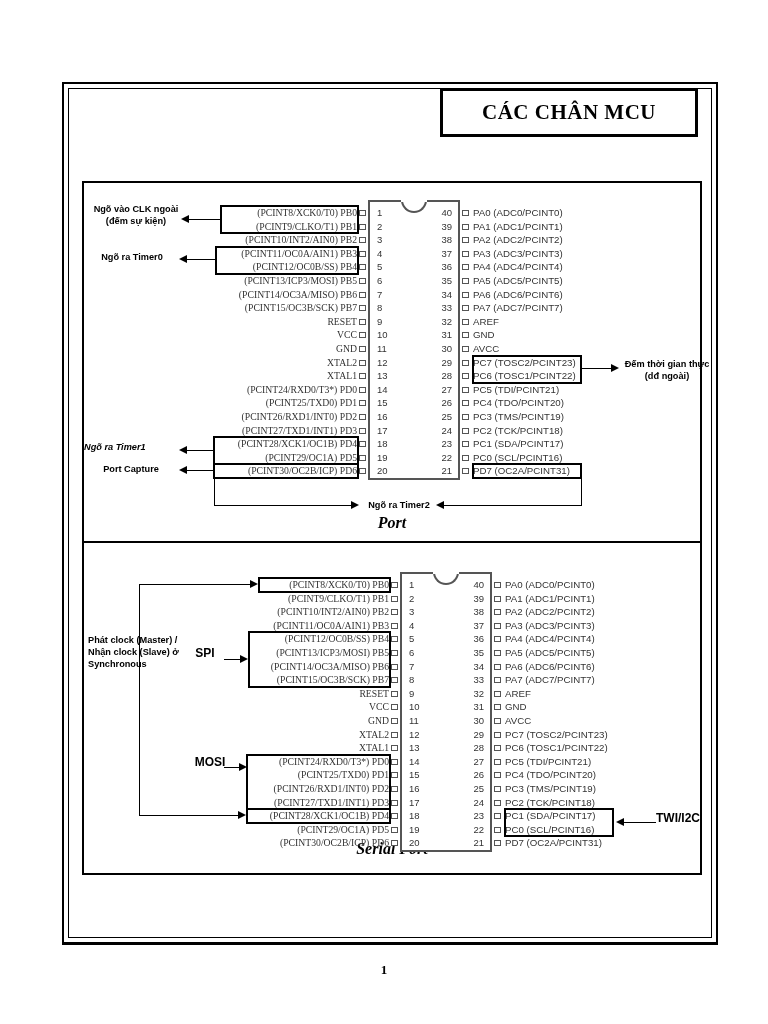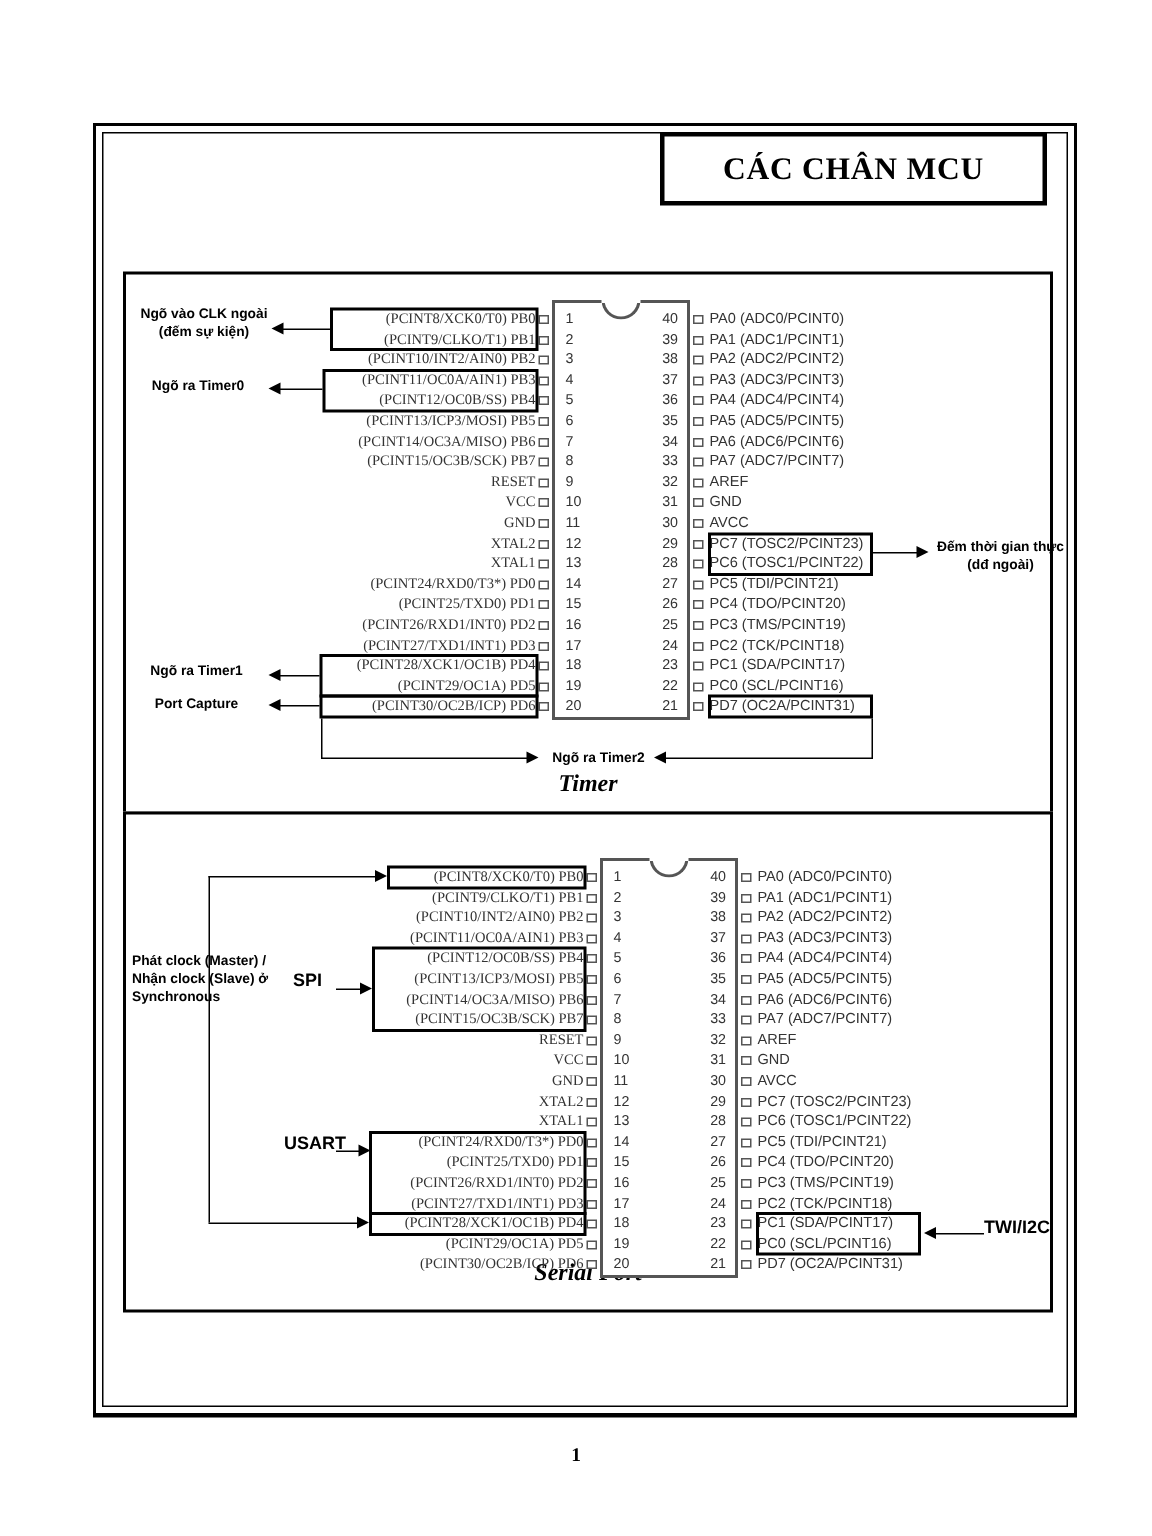--- a/index.html
+++ b/index.html
@@ -78,21 +78,21 @@
 <div id="page-frame">
   <div id="page-frame-inner"></div>
 </div>
 
 <div id="title-box-shadow"></div>
 <div id="title-box">
   <span id="title-text">CÁC CHÂN MCU</span>
 </div>
 
 <div class="panel" id="panel-timer"></div>
-<div class="panel-caption" style="left:82px;top:514px;width:620px;">Timer</div>
+<div class="panel-caption" style="left:82px;top:514px;width:620px;">Port</div>
 
 <div class="panel" id="panel-serial"></div>
 <div class="panel-caption" style="left:82px;top:840px;width:620px;">Serial Port</div>
 
 <div id="page-rule"></div>
 <div id="page-number">1</div>
 
 <div class="chip" style="left: 368px; top: 200px; width: 92px; height: 280px;">
     <div class="notch"></div>
     <div class="notch-cover"></div>
@@ -224,21 +224,21 @@
 <div class="hl" style="left: 472px; top: 354.6px; width: 110px; height: 29.2px;"></div>
 <div class="hl" style="left: 472px; top: 463.4px; width: 110px; height: 15.6px;"></div>
 <div class="ln-h" style="left: 188px; top: 218.6px; width: 32px;"></div>
 <div class="arrow-l" style="left: 181px; top: 214.6px;"></div>
 <div class="anno" style="left: 88px; top: 203px; width: 96px; text-align: center;">Ngõ vào CLK ngoài<br>(đếm sự kiện)</div>
 <div class="ln-h" style="left: 186px; top: 259.4px; width: 29px;"></div>
 <div class="arrow-l" style="left: 179px; top: 255.4px;"></div>
 <div class="anno" style="left: 86px; top: 250.8px; width: 92px; text-align: center;">Ngõ ra Timer0</div>
 <div class="ln-h" style="left: 186px; top: 449.8px; width: 27px;"></div>
 <div class="arrow-l" style="left: 179px; top: 445.8px;"></div>
-<div class="anno" style="left: 84px; top: 441.2px; width: 94px; text-align: center;">Ngõ ra Timer1</div>
+<div class="anno" style="left: 84px; top: 441.2px; width: 94px; text-align: left; font-style: italic;">Ngõ ra Timer1</div>
 <div class="ln-h" style="left: 186px; top: 470.4px; width: 27px;"></div>
 <div class="arrow-l" style="left: 179px; top: 466.4px;"></div>
 <div class="anno" style="left: 84px; top: 463.4px; width: 94px; text-align: center;">Port Capture</div>
 <div class="ln-h" style="left: 582px; top: 368.2px; width: 30px;"></div>
 <div class="arrow-r" style="left: 611px; top: 364.2px;"></div>
 <div class="anno" style="left: 614px; top: 357.6px; width: 106px; text-align: center;">Đếm thời gian thực<br>(dđ ngoài)</div>
 <div class="ln-v" style="left: 214px; top: 479px; height: 27px;"></div>
 <div class="ln-h" style="left: 214px; top: 505px; width: 138px;"></div>
 <div class="arrow-r" style="left: 351px; top: 501px;"></div>
 <div class="ln-v" style="left: 581px; top: 479px; height: 27px;"></div>
@@ -370,21 +370,21 @@
 <div class="lbl lbl-l" style="left: 141px; width: 248px; top: 836.4px; text-align: right;">(PCINT30/OC2B/ICP)  PD6</div>
 <div class="lbl lbl-r" style="left: 505px; top: 836.4px;">PD7  (OC2A/PCINT31)</div>
 <div class="hl" style="left: 258px; top: 577px; width: 133px; height: 15.6px;"></div>
 <div class="hl" style="left: 248px; top: 631.4px; width: 143px; height: 56.4px;"></div>
 <div class="hl" style="left: 246px; top: 753.8px; width: 145px; height: 56.4px;"></div>
 <div class="hl" style="left: 246px; top: 808.2px; width: 145px; height: 15.6px;"></div>
 <div class="hl" style="left: 504px; top: 808.2px; width: 110px; height: 29.2px;"></div>
 <div class="anno anno-big" style="left: 188px; top: 647px; width: 34px; text-align: center;">SPI</div>
 <div class="ln-h" style="left: 224px; top: 658.6px; width: 17px;"></div>
 <div class="arrow-r" style="left: 240px; top: 654.6px;"></div>
-<div class="anno anno-big" style="left: 182px; top: 755.8px; width: 56px; text-align: center;">USART</div>
+<div class="anno anno-big" style="left: 182px; top: 755.8px; width: 56px; text-align: center;">MOSI</div>
 <div class="ln-h" style="left: 240px; top: 767.4px; width: 0px;"></div>
 <div class="ln-h" style="left: 224px; top: 767.4px; width: 16px;"></div>
 <div class="arrow-r" style="left: 239px; top: 763.4px;"></div>
 <div class="anno" style="left: 88px; top: 634.4px; width: 104px; text-align: left;">Phát clock (Master) /<br>Nhận clock (Slave) ở<br>Synchronous</div>
 <div class="ln-v" style="left: 139px; top: 584px; height: 231.2px;"></div>
 <div class="ln-h" style="left: 139px; top: 584px; width: 112px;"></div>
 <div class="arrow-r" style="left: 250px; top: 580px;"></div>
 <div class="ln-h" style="left: 139px; top: 815.2px; width: 100px;"></div>
 <div class="arrow-r" style="left: 238px; top: 811.2px;"></div>
 <div class="ln-h" style="left: 623px; top: 821.8px; width: 33px;"></div>

